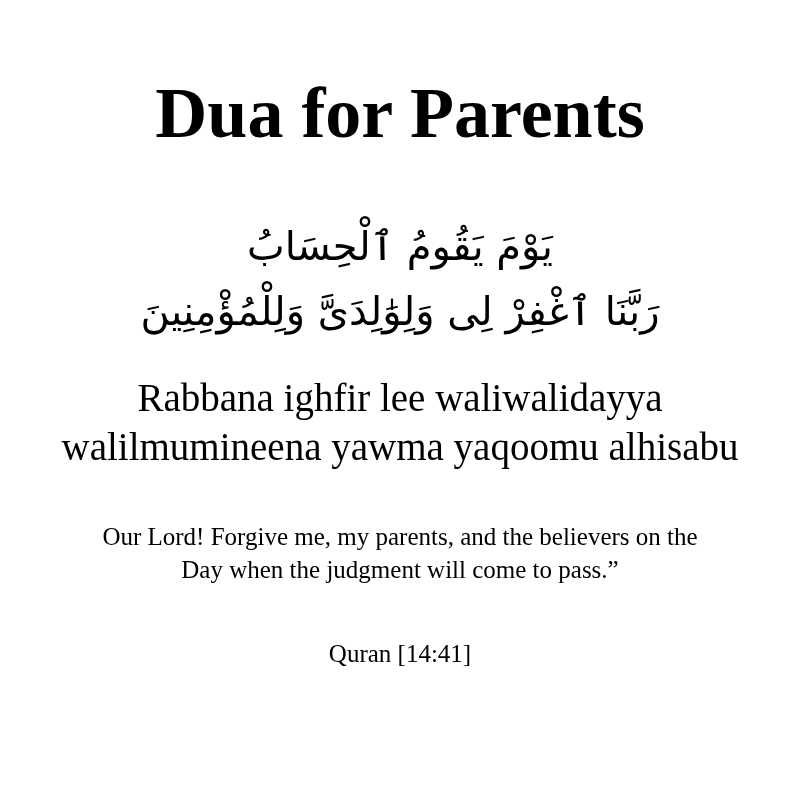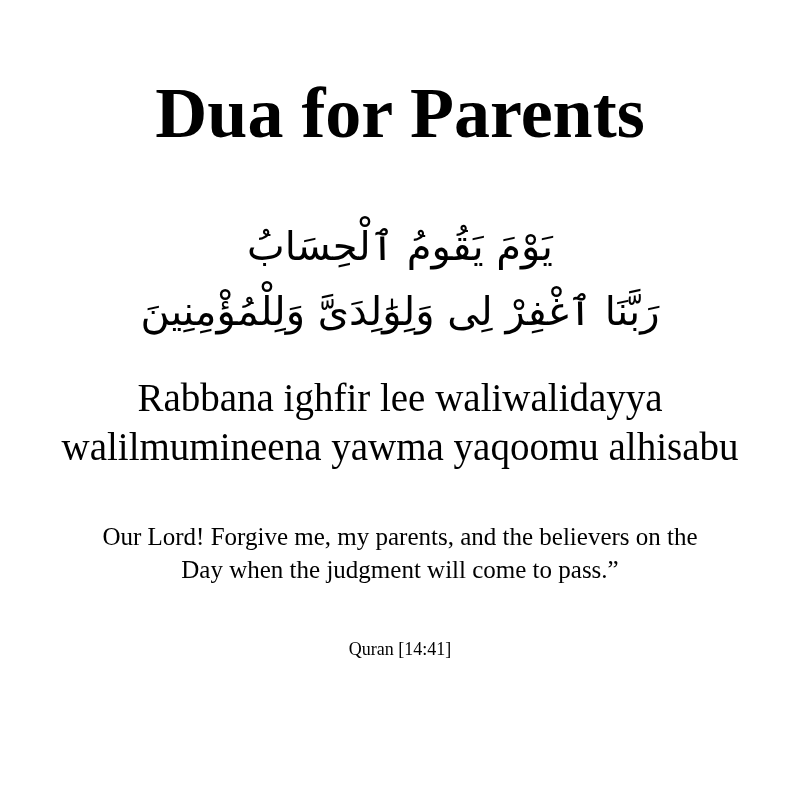--- a/index.html
+++ b/index.html
@@ -39,21 +39,21 @@
     line-height: 1.25;
   }
   .translation {
     margin: 50px auto 12px auto;
     max-width: 620px;
     font-size: 25px;
     line-height: 1.3;
   }
   .reference {
     margin-top: 52px;
-    font-size: 18px;
+    font-size: 25px;
     line-height: 1.3;
   }
 </style>
 </head>
 <body>
 
 <div class="page">
   <div class="title">Dua for Parents</div>
 
   <div class="arabic-block" lang="ar" dir="rtl">

